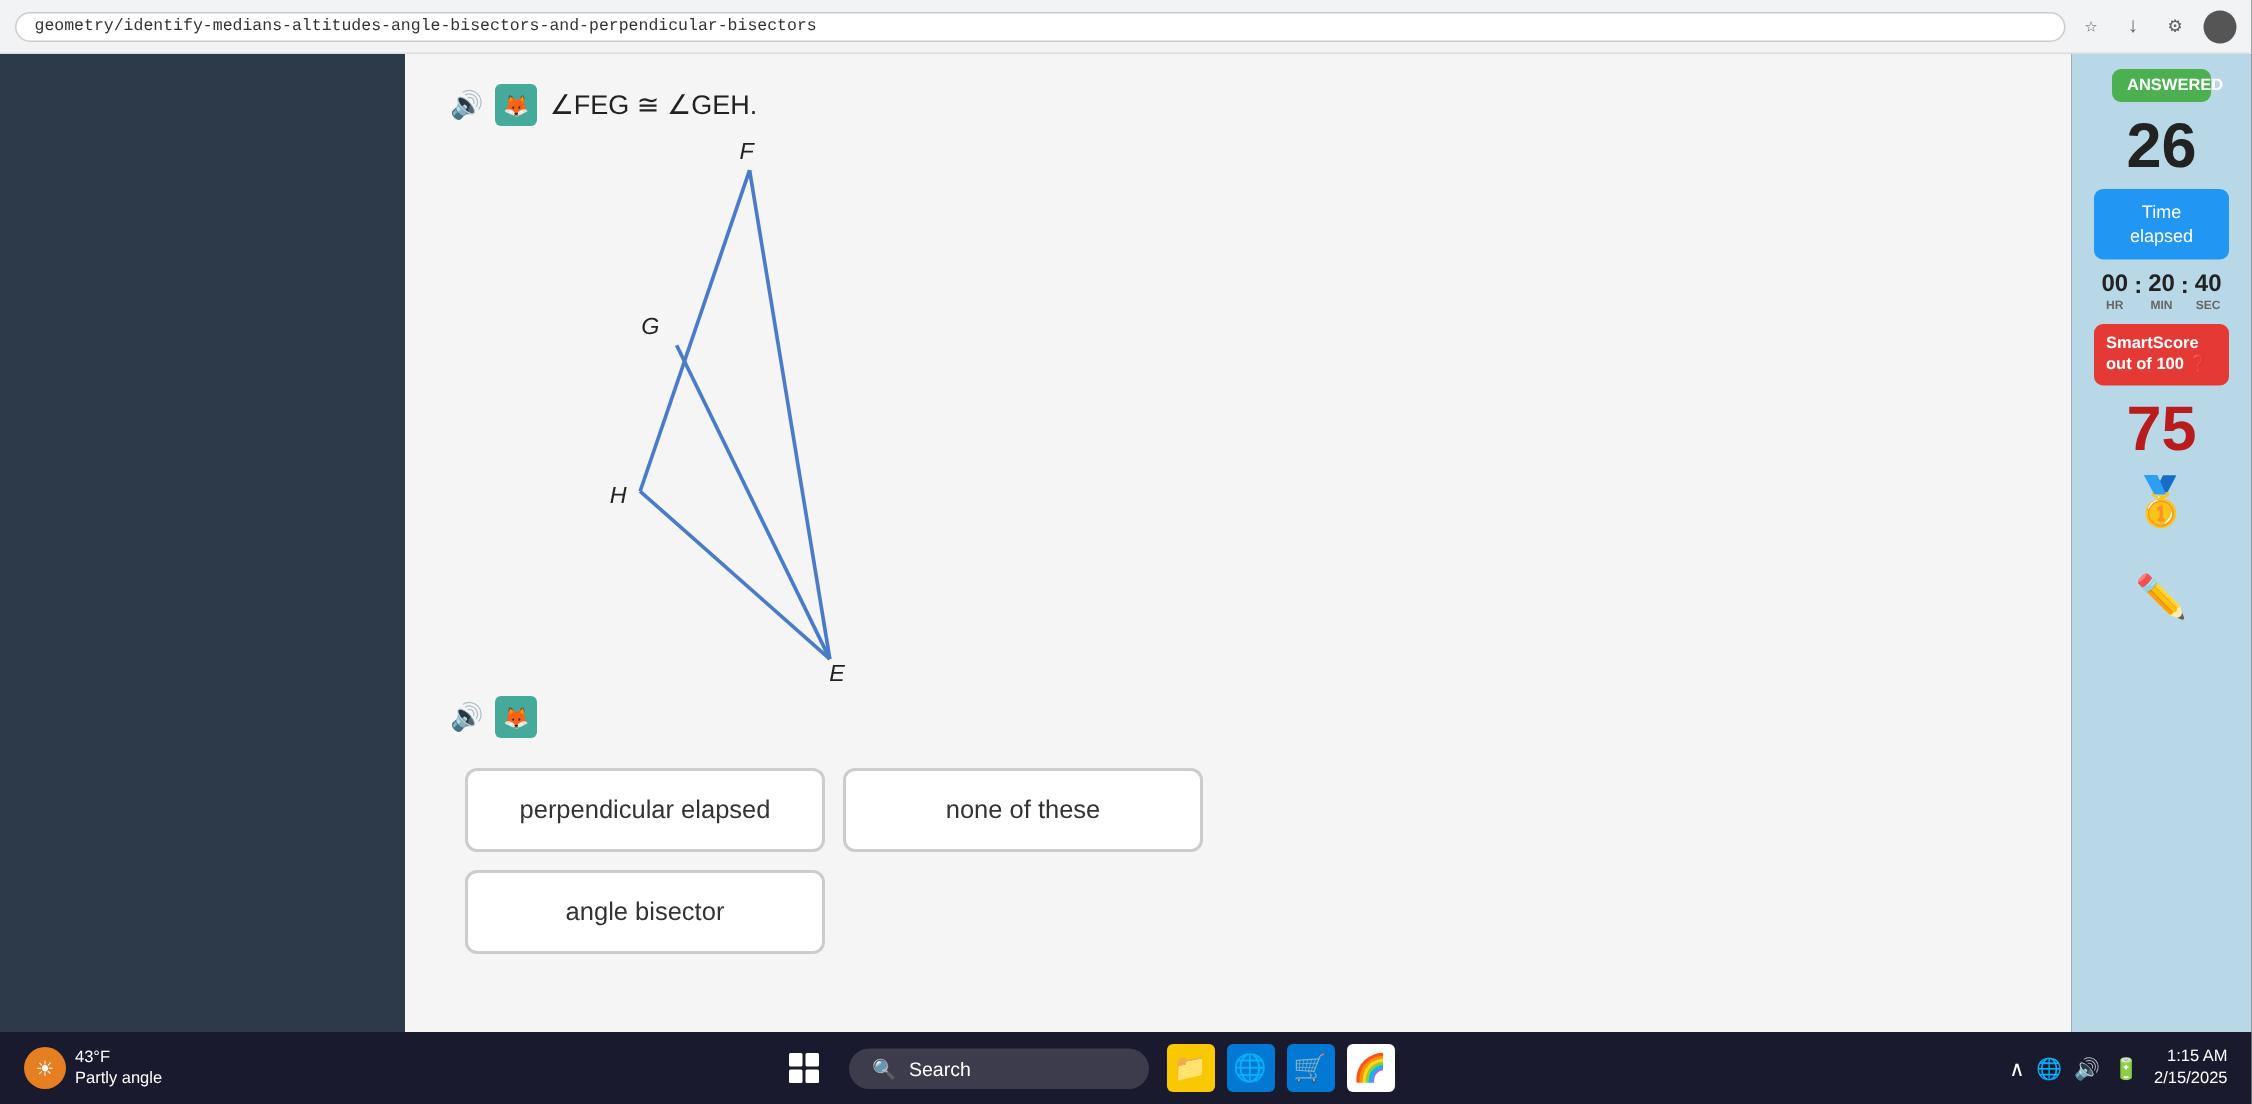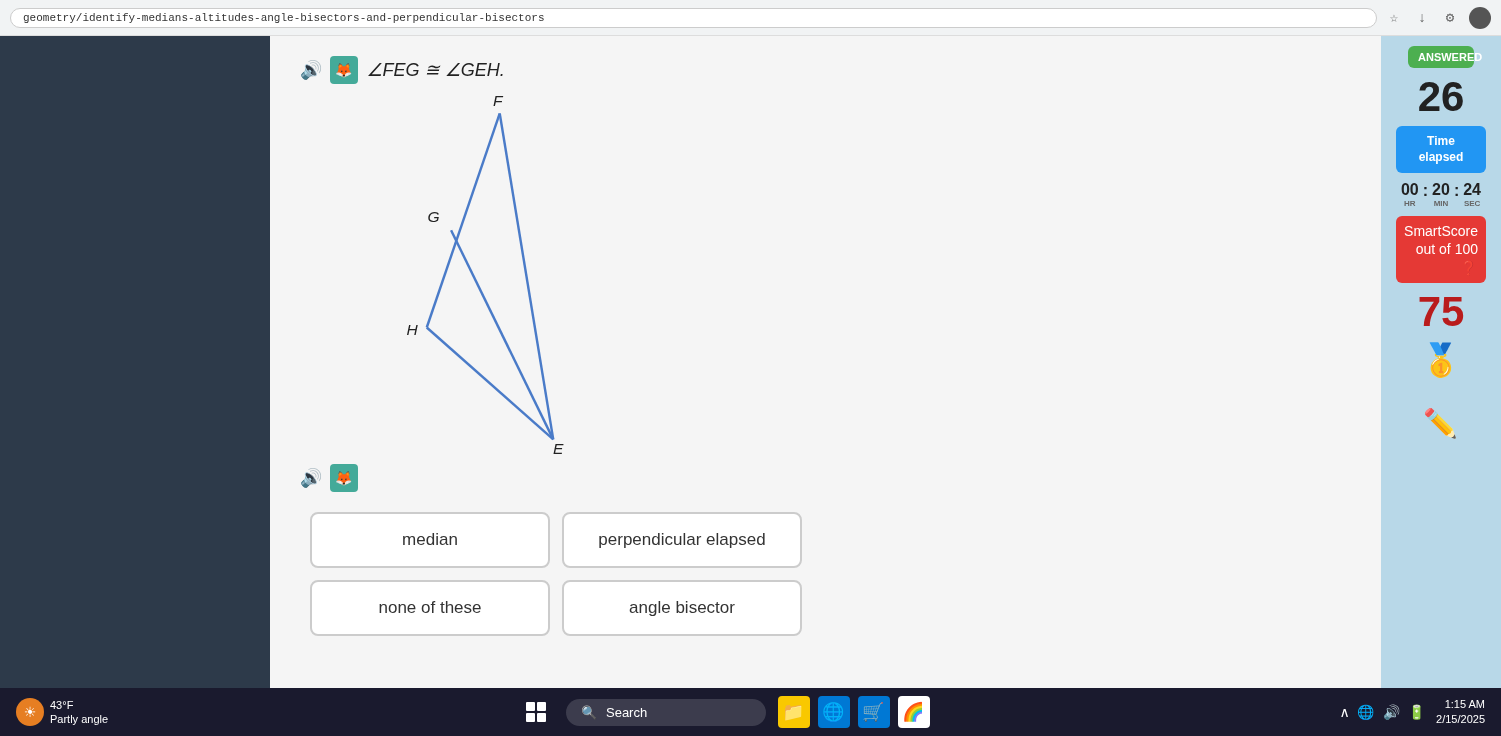--- a/index.html
+++ b/index.html
@@ -108,21 +108,20 @@
       border-radius: 4px;
       display: flex;
       align-items: center;
       justify-content: center;
       font-size: 14px;
     }
 
     .question-text {
       font-size: 18px;
       color: #222;
-      font-style: italic;
     }
 
     
     .diagram-container {
       position: relative;
       width: 320px;
       height: 360px;
       margin: 0 0 10px 30px;
     }
 
@@ -195,21 +194,21 @@
       line-height: 1;
     }
 
     .time-elapsed-btn {
       background: #2196f3;
       color: white;
       border: none;
       border-radius: 6px;
       padding: 8px 10px;
       font-size: 12px;
-      font-weight: bold;
+      font-weight: normal;
       cursor: pointer;
       width: 90px;
       text-align: center;
       line-height: 1.3;
     }
 
     .timer-display {
       display: flex;
       gap: 4px;
       align-items: center;
@@ -241,25 +240,25 @@
       color: #222;
       padding-bottom: 8px;
     }
 
     .smartscore-btn {
       background: #e53935;
       color: white;
       border: none;
       border-radius: 6px;
       padding: 6px 8px;
-      font-size: 14px;
-      font-weight: normal;
+      font-size: 11px;
+      font-weight: bold;
       cursor: pointer;
       width: 90px;
-      text-align: right;
+      text-align: left;
       line-height: 1.3;
     }
 
     .smartscore-number {
       font-size: 42px;
       font-weight: bold;
       color: #b91c1c;
       line-height: 1;
     }
 
@@ -449,21 +448,20 @@
     <div class="question2">
       <div class="audio-btn">
         <span class="audio-icon">🔊</span>
       </div>
       <div class="mascot-icon">
         <span>🦊</span>
       </div>
     </div>
 
     <div class="answer-buttons">
-      <button class="answer-btn">median</button>
       <button class="answer-btn">perpendicular elapsed</button>
       <button class="answer-btn">none of these</button>
       <button class="answer-btn">angle bisector</button>
     </div>
 
   </div>
 
   <div class="right-panel">
     <button class="answered-btn">ANSWERED</button>
     <div class="score-number">26</div>
@@ -475,21 +473,21 @@
         <span class="timer-value">00</span>
         <span class="timer-label">HR</span>
       </div>
       <span class="timer-colon">:</span>
       <div class="timer-segment">
         <span class="timer-value">20</span>
         <span class="timer-label">MIN</span>
       </div>
       <span class="timer-colon">:</span>
       <div class="timer-segment">
-        <span class="timer-value">24</span>
+        <span class="timer-value">40</span>
         <span class="timer-label">SEC</span>
       </div>
     </div>
     <button class="smartscore-btn">
       <span>SmartScore<br>out of 100 ❓</span>
     </button>
     <div class="smartscore-number">75</div>
     <div class="medal-icon">🥇</div>
     <div class="pencil-icon">✏️</div>
   </div>

